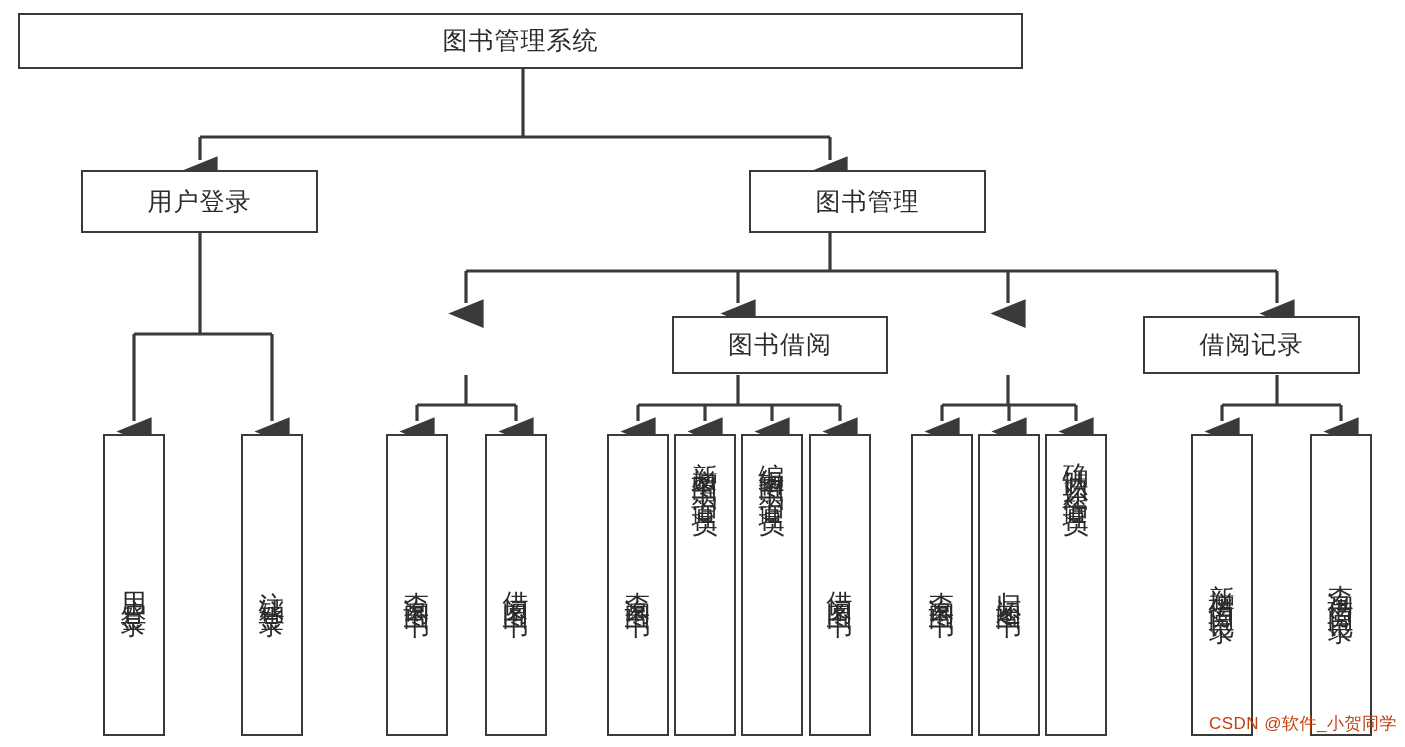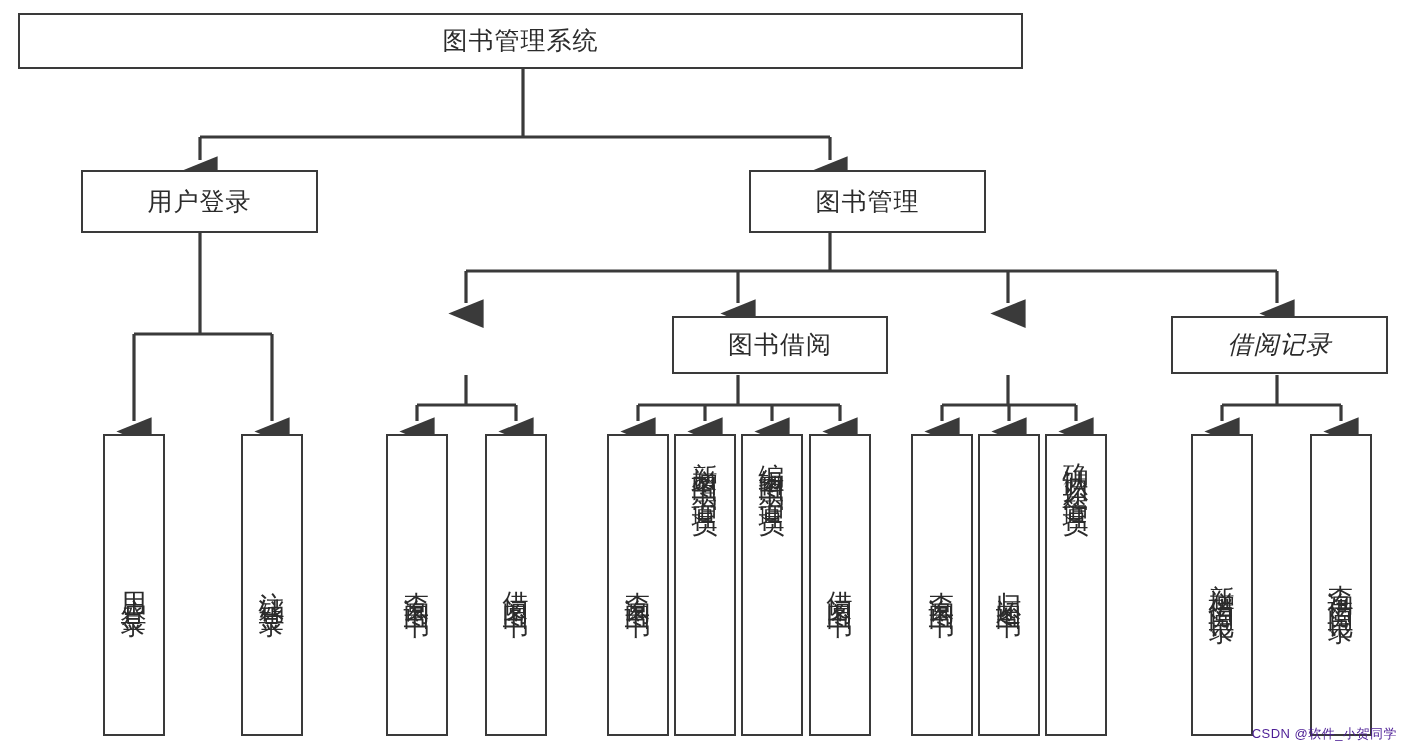--- a/index.html
+++ b/index.html
@@ -65,23 +65,23 @@
     letter-spacing: 7px;
     white-space: nowrap;
   }
   .v-node.align-mid {
     align-items: center;
     padding-top: 0;
   }
   .watermark {
     position: absolute;
     right: 8px;
-    bottom: 4px;
-    font-size: 13px;
-    color: #4c1d95;
+    bottom: 12px;
+    font-size: 17px;
+    color: #c2410c;
     letter-spacing: 0.5px;
     z-index: 5;
     white-space: nowrap;
   }
 </style>
 </head>
 <body>
 
 <div id="canvas">
 
@@ -147,21 +147,21 @@
   <div class="node h-node" style="left:749px; top:170px; width:237px; height:63px;">
     <span class="node-label">图书管理</span>
   </div>
 
 
   <div class="node h-node" style="left:632px; top:316px; width:216px; height:58px;margin-left:40px;">
     <span class="node-label">图书借阅</span>
   </div>
 
 
-  <div class="node h-node" style="left:1171px; top:316px; width:217px; height:58px;font-style:italic;">
+  <div class="node h-node" style="left:1143px; top:316px; width:217px; height:58px;">
     <span class="node-label">借阅记录</span>
   </div>
 
   <div class="node v-node align-mid" style="left:103px; top:434px; width:62px; height:302px;">
     <span class="node-label">用户登录</span>
   </div>
 
   <div class="node v-node align-mid" style="left:241px; top:434px; width:62px; height:302px;">
     <span class="node-label">注销登录</span>
   </div>

